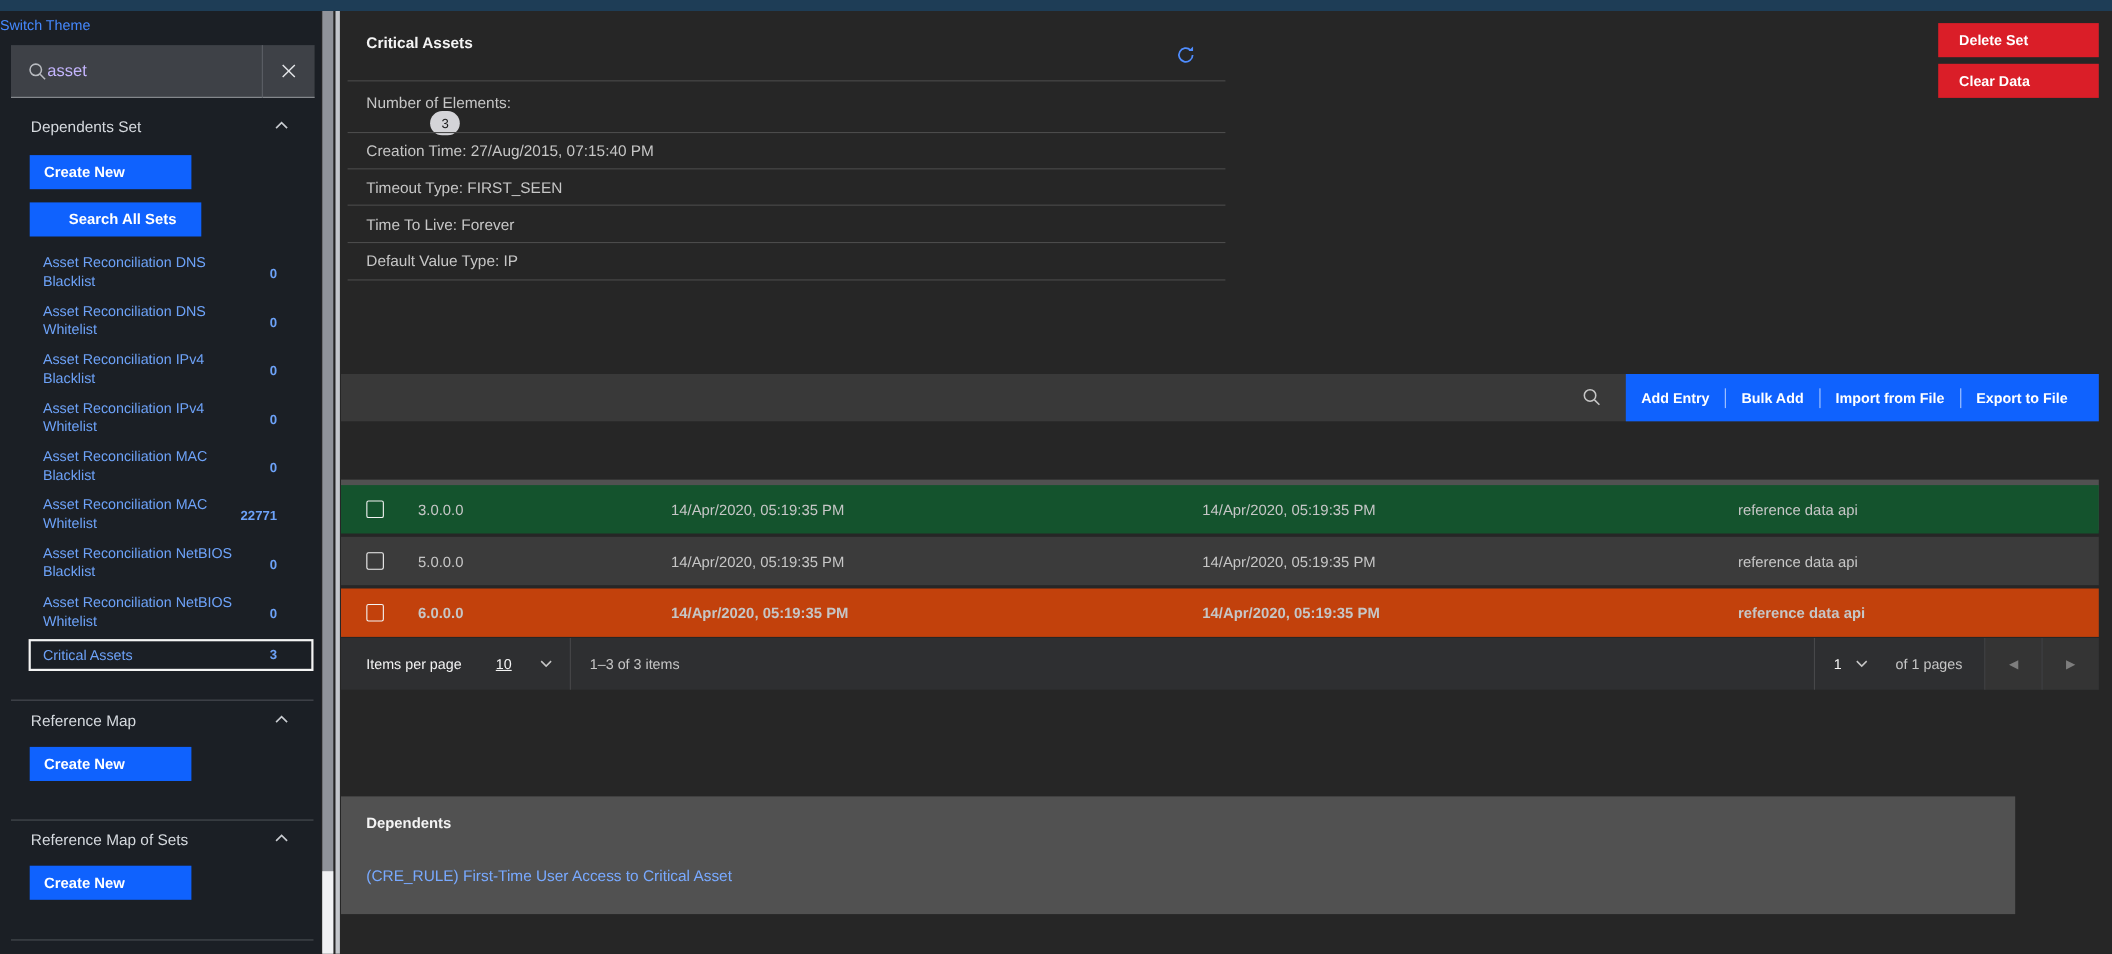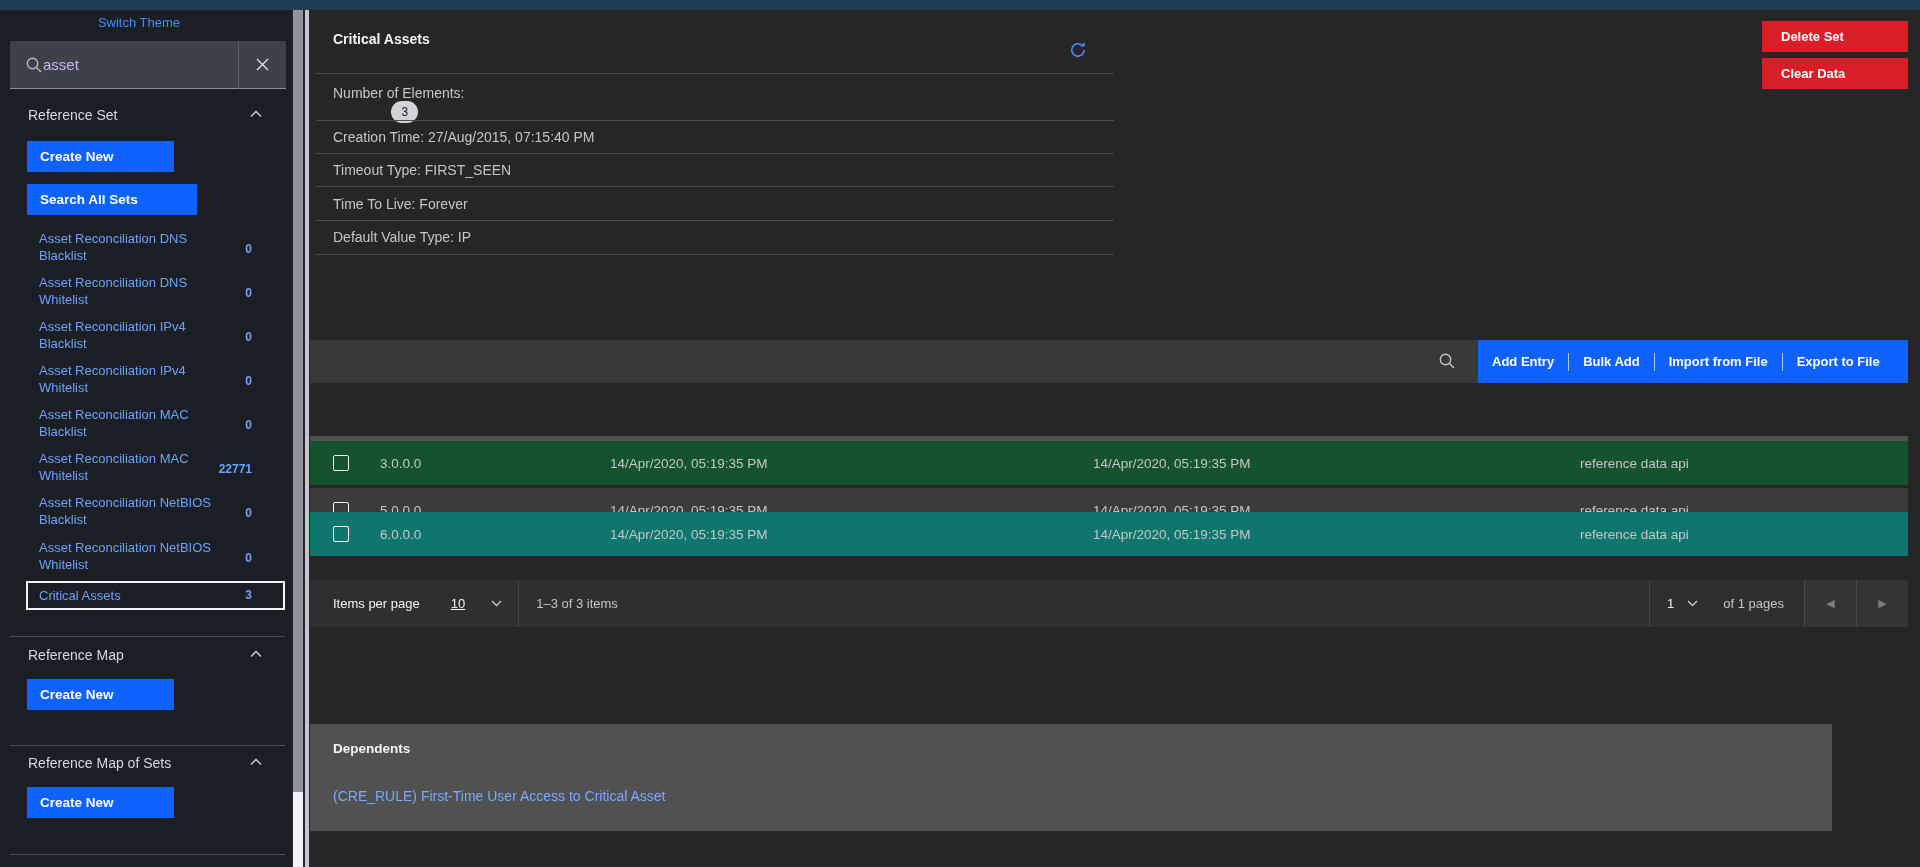--- a/index.html
+++ b/index.html
@@ -6,21 +6,21 @@
   html,body { width:1920px; height:867px; overflow:hidden; background:#262626;
     font-family:"Liberation Sans", sans-serif; }
 
   .abs { position:absolute; }
 
   
   #top-bar { left:0; top:0; width:1920px; height:10px; background:#1e3d56; }
 
   
   #sidebar { left:0; top:10px; width:292px; height:857px; background:#1b1f25; }
-  #switch-theme { left:0; top:5px; width:278px; text-align:center; color:#4589ff;
+  #switch-theme { left:0; top:5px; width:278px; text-align:left; color:#4589ff;
     font-size:13px; cursor:pointer; }
   #search-field { left:10px; top:31px; width:276px; height:48px; background:#3e4147;
     border-bottom:1px solid #8d9095; display:flex; align-items:center; }
   #search-field .mag { margin-left:15px; }
   #search-input { background:transparent; border:none; outline:none; color:#c4b5fd;
     font-size:15px; width:160px; font-family:inherit; }
   #search-field .field-div { width:1px; height:48px; background:#5c6066; margin-left:auto; }
   #search-clear { width:47px; height:48px; display:flex; align-items:center;
     justify-content:center; cursor:pointer; }
 
@@ -68,21 +68,21 @@
   .action-sep { width:1px; height:18px; background:rgba(255,255,255,0.65); }
 
   .t-row { left:310px; width:1598px; display:grid;
     grid-template-columns:70px 230px 483px 487px 1fr; align-items:center; }
   #t-header { top:392px; height:46px; background:#515151;margin-top:44px; }
   #t-header .cell { color:#f4f4f4; font-size:13px; font-weight:700; }
   .t-data { height:44px; }
   .t-data .cell { color:#c6c6c6; font-size:13.5px; }
   #row-0 { top:441px; background:#14532d; }
   #row-1 { top:488px; background:#3b3b3b; }
-  #row-2 { top:512px; background:#0f766e; }
+  #row-2 { top:535px; background:#c2410c;font-weight:bold; }
   .cbox { width:16px; height:16px; border:1px solid #f4f4f4; border-radius:2px;
     margin-left:23px; cursor:pointer; }
 
   
   #pagination { left:310px; top:580px; width:1598px; height:47px; background:#2e2f31;
     display:flex; align-items:center; }
   #pagination .vdiv { width:1px; height:47px; background:#47484a; }
   .pg-white { color:#f4f4f4; font-size:13px; }
   .pg-gray { color:#c6c6c6; font-size:13px; }
   #pg-right { position:absolute; right:0; top:0; height:47px; display:flex;
@@ -120,29 +120,29 @@
     <span id="search-clear">
       <span>
         <svg width="13" height="13" viewBox="0 0 13 13">
           <line x1="1" y1="1" x2="12" y2="12" stroke="#e4e6e9" stroke-width="1.3"></line>
           <line x1="12" y1="1" x2="1" y2="12" stroke="#e4e6e9" stroke-width="1.3"></line>
         </svg>
       </span>
     </span>
   </div>
 
-  <div class="side-header abs" style="left:28px; top:97px;">Reference Set</div>
+  <div class="side-header abs" style="left:28px; top:97px;">Dependents Set</div>
   <span class="side-chevron abs" style="top:100px;">
     <svg width="12" height="8" viewBox="0 0 12 8">
       <polyline points="1,6.5 6,1.5 11,6.5" fill="none" stroke="#c9ccd1" stroke-width="1.5"></polyline>
     </svg>
   </span>
 
   <div class="blue-btn abs" style="left:27px; top:131px; width:147px;">Create New</div>
-  <div class="blue-btn abs" style="left:27px; top:174px; width:170px;">Search All Sets</div>
+  <div class="blue-btn abs" style="left:27px; top:174px; width:156px;text-align:center;">Search All Sets</div>
 
   <div class="set-item abs" style="top:220px;">Asset Reconciliation DNS Blacklist</div>
   <div class="set-count abs" style="top:232px;">0</div>
 
   <div class="set-item abs" style="top:264px;">Asset Reconciliation DNS Whitelist</div>
   <div class="set-count abs" style="top:276px;">0</div>
 
   <div class="set-item abs" style="top:308px;">Asset Reconciliation IPv4 Blacklist</div>
   <div class="set-count abs" style="top:320px;">0</div>
 

